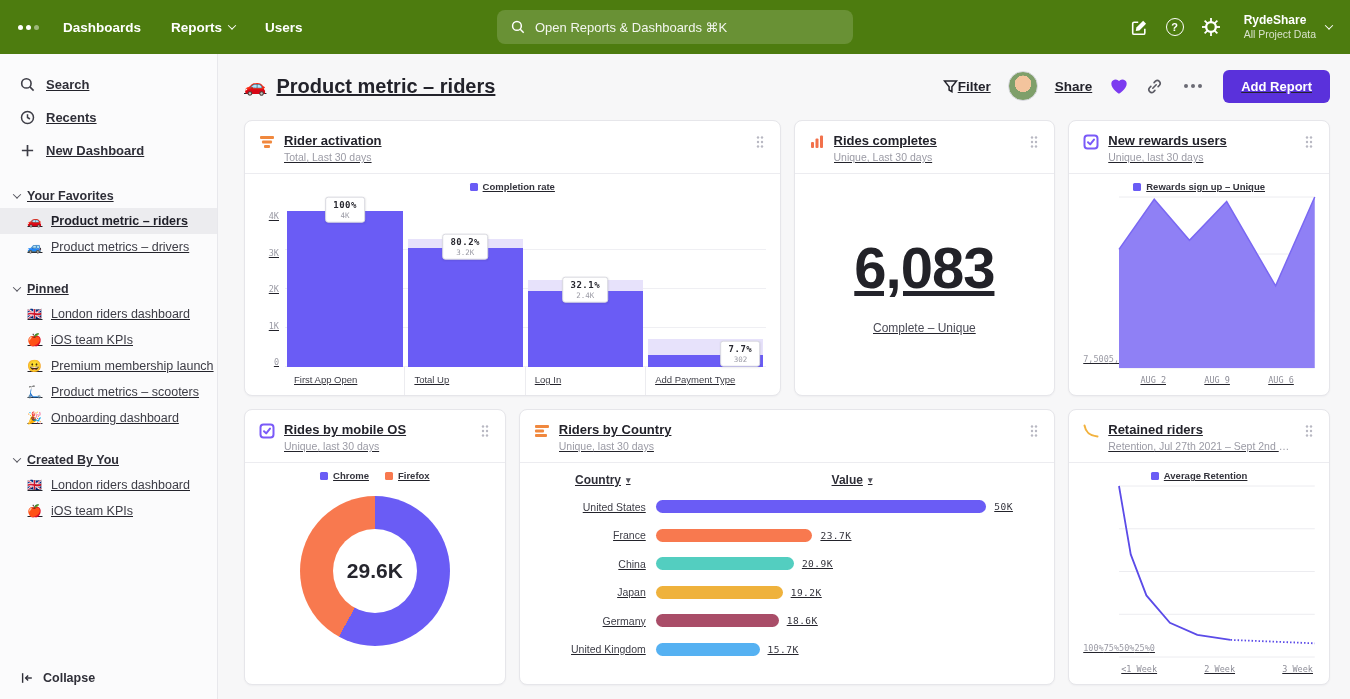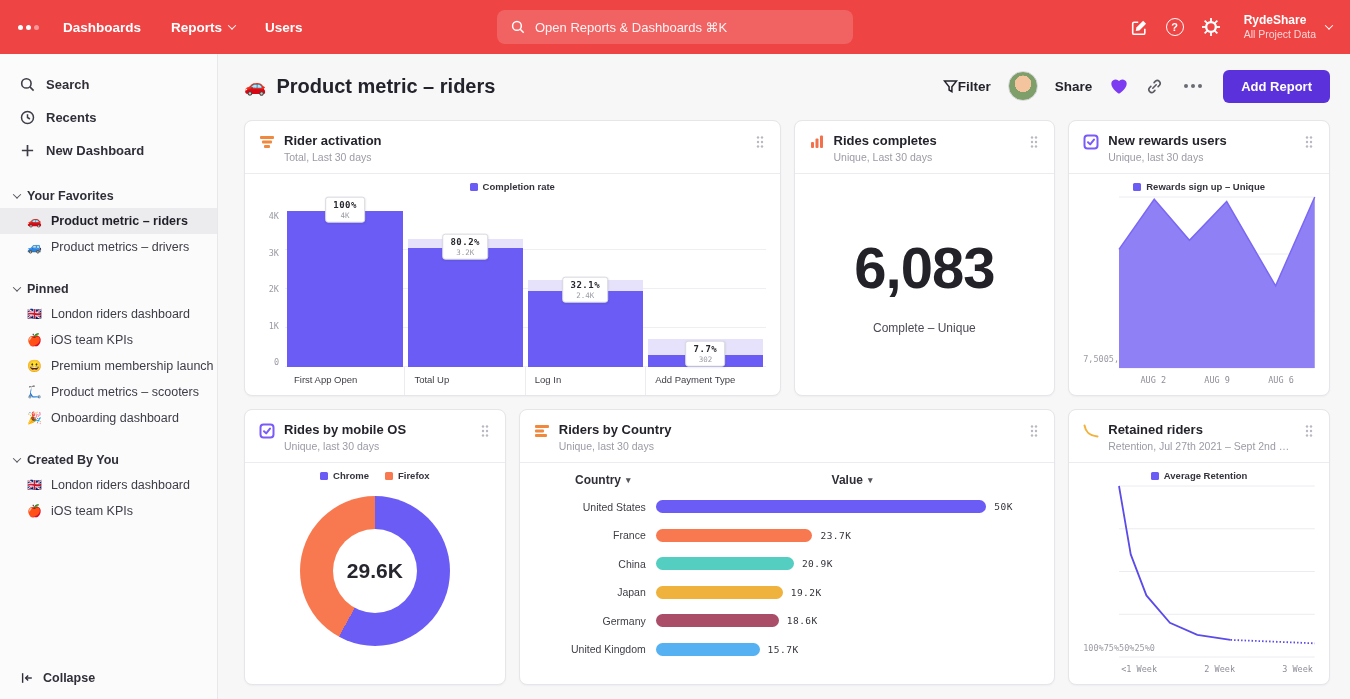--- a/index.html
+++ b/index.html
@@ -1,36 +1,36 @@
 <!DOCTYPE html>
 <html><head>
 <meta charset="utf-8">
 <style>
   * { box-sizing: border-box; margin: 0; padding: 0; }
   html,body { width:1350px; height:699px; overflow:hidden; }
   body { font-family:"Liberation Sans", sans-serif; background:#f7f7f8; color:#23232b; }
 
   
-  .navbar { height:54px; background:#ef4444; display:flex; align-items:center; padding:0 18px; color:#fff; }
+  .navbar { height:54px; background:#4d7c0f; display:flex; align-items:center; padding:0 18px; color:#fff; }
   .nav-left { display:flex; align-items:center; flex:1; gap:4px; }
   .logo-dots { display:flex; gap:3px; align-items:center; margin-right:20px; cursor:pointer; }
   .logo-dots i { width:5px; height:5px; border-radius:50%; background:#fff; display:block; }
   .logo-dots i.dim { background:rgba(255,255,255,.45); }
   .nav-link { color:#fff; font-size:13.5px; font-weight:600; text-decoration:none; margin-right:26px; display:inline-flex; align-items:center; gap:7px; cursor:pointer; }
   .chev { width:6px; height:6px; border-right:1.5px solid currentColor; border-bottom:1.5px solid currentColor; transform:rotate(45deg) translate(-1px,-1px); display:inline-block; }
   .nav-search { width:356px; height:34px; border-radius:8px; background:rgba(255,255,255,.16); display:flex; align-items:center; gap:10px; padding:0 14px; font-size:13px; color:rgba(255,255,255,.92); cursor:text; }
   .nav-right { flex:1; display:flex; align-items:center; justify-content:flex-end; gap:18px; }
   .nav-icon { display:flex; align-items:center; justify-content:center; cursor:pointer; }
   .help-circle { width:18px; height:18px; border:1.6px solid #fff; border-radius:50%; display:flex; align-items:center; justify-content:center; font-size:11px; font-weight:700; }
   .project { display:flex; align-items:center; gap:10px; margin-left:6px; cursor:pointer; }
   .project .p-name { font-size:12px; font-weight:700; line-height:1.25; }
   .project .p-sub { font-size:10.5px; color:rgba(255,255,255,.78); line-height:1.25; }
 
   
-  .shell { display:flex; height:645px; }
+  .shell { display:flex; height:645px;text-decoration:underline; }
 
   
   .sidebar { width:218px; background:#fbfbfc; border-right:1px solid #e8e8ec; padding-top:14px; position:relative; flex-shrink:0; }
   .side-action { display:flex; align-items:center; gap:11px; padding:9px 20px; font-size:13px; font-weight:600; color:#2f2f38; cursor:pointer; }
   .side-action svg { flex-shrink:0; }
   .side-section { margin-top:16px; }
   .side-sec-head { display:flex; align-items:center; gap:7px; padding:6px 20px 5px 14px; font-size:12.5px; font-weight:700; color:#2f2f38; cursor:pointer; }
   .side-sec-head .chev { border-color:#55555e; }
   .side-item { display:flex; align-items:center; gap:8px; padding:6px 14px 6px 27px; font-size:12.5px; color:#3d3d46; cursor:pointer; white-space:nowrap; }
   .side-item.selected { background:#ececef; font-weight:700; color:#1f1f28; }
@@ -370,21 +370,21 @@
                   <div class="ftrack" style="height: 56%;"></div>
                   <div class="fbar" style="height: 49%;"></div>
                   <div class="ftag" style="bottom: 49%;">
                     <div class="p">32.1%</div>
                     <div class="c">2.4K</div>
                   </div>
                 </div>
                 <div class="fcol">
                   <div class="ftrack" style="height: 18%;"></div>
                   <div class="fbar" style="height: 8%;"></div>
-                  <div class="ftag" style="bottom: 8%;">
+                  <div class="ftag" style="bottom: 8%; margin-left: 35px;">
                     <div class="p">7.7%</div>
                     <div class="c">302</div>
                   </div>
                 </div>
               </div>
           </div>
           <div class="fxrow">
               <div class="fxlab">First App Open</div>
               <div class="fxlab">Total Up</div>
               <div class="fxlab">Log In</div>

